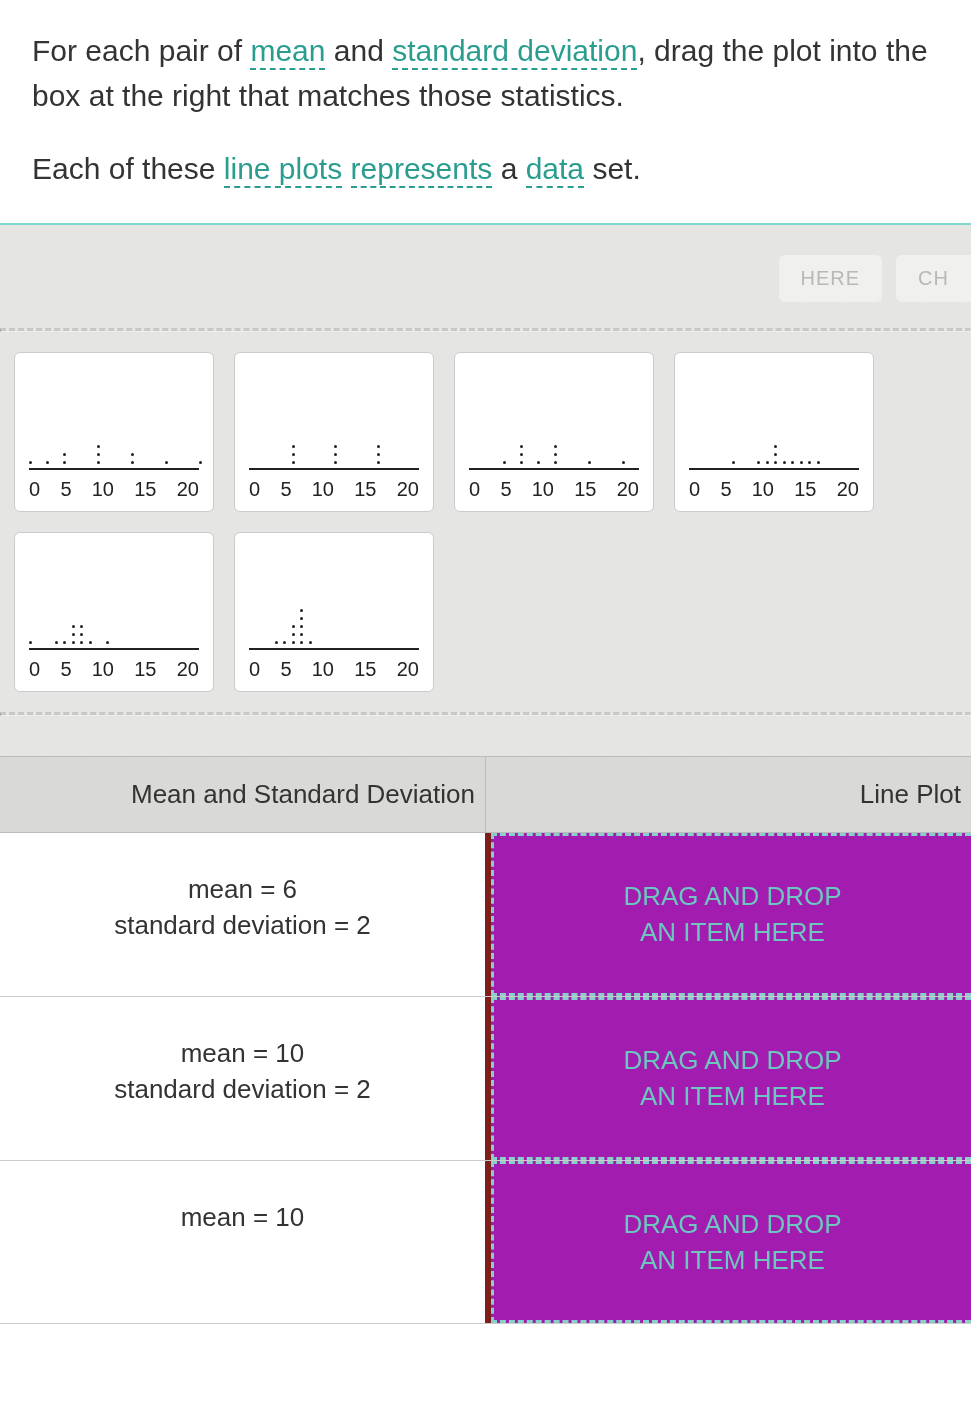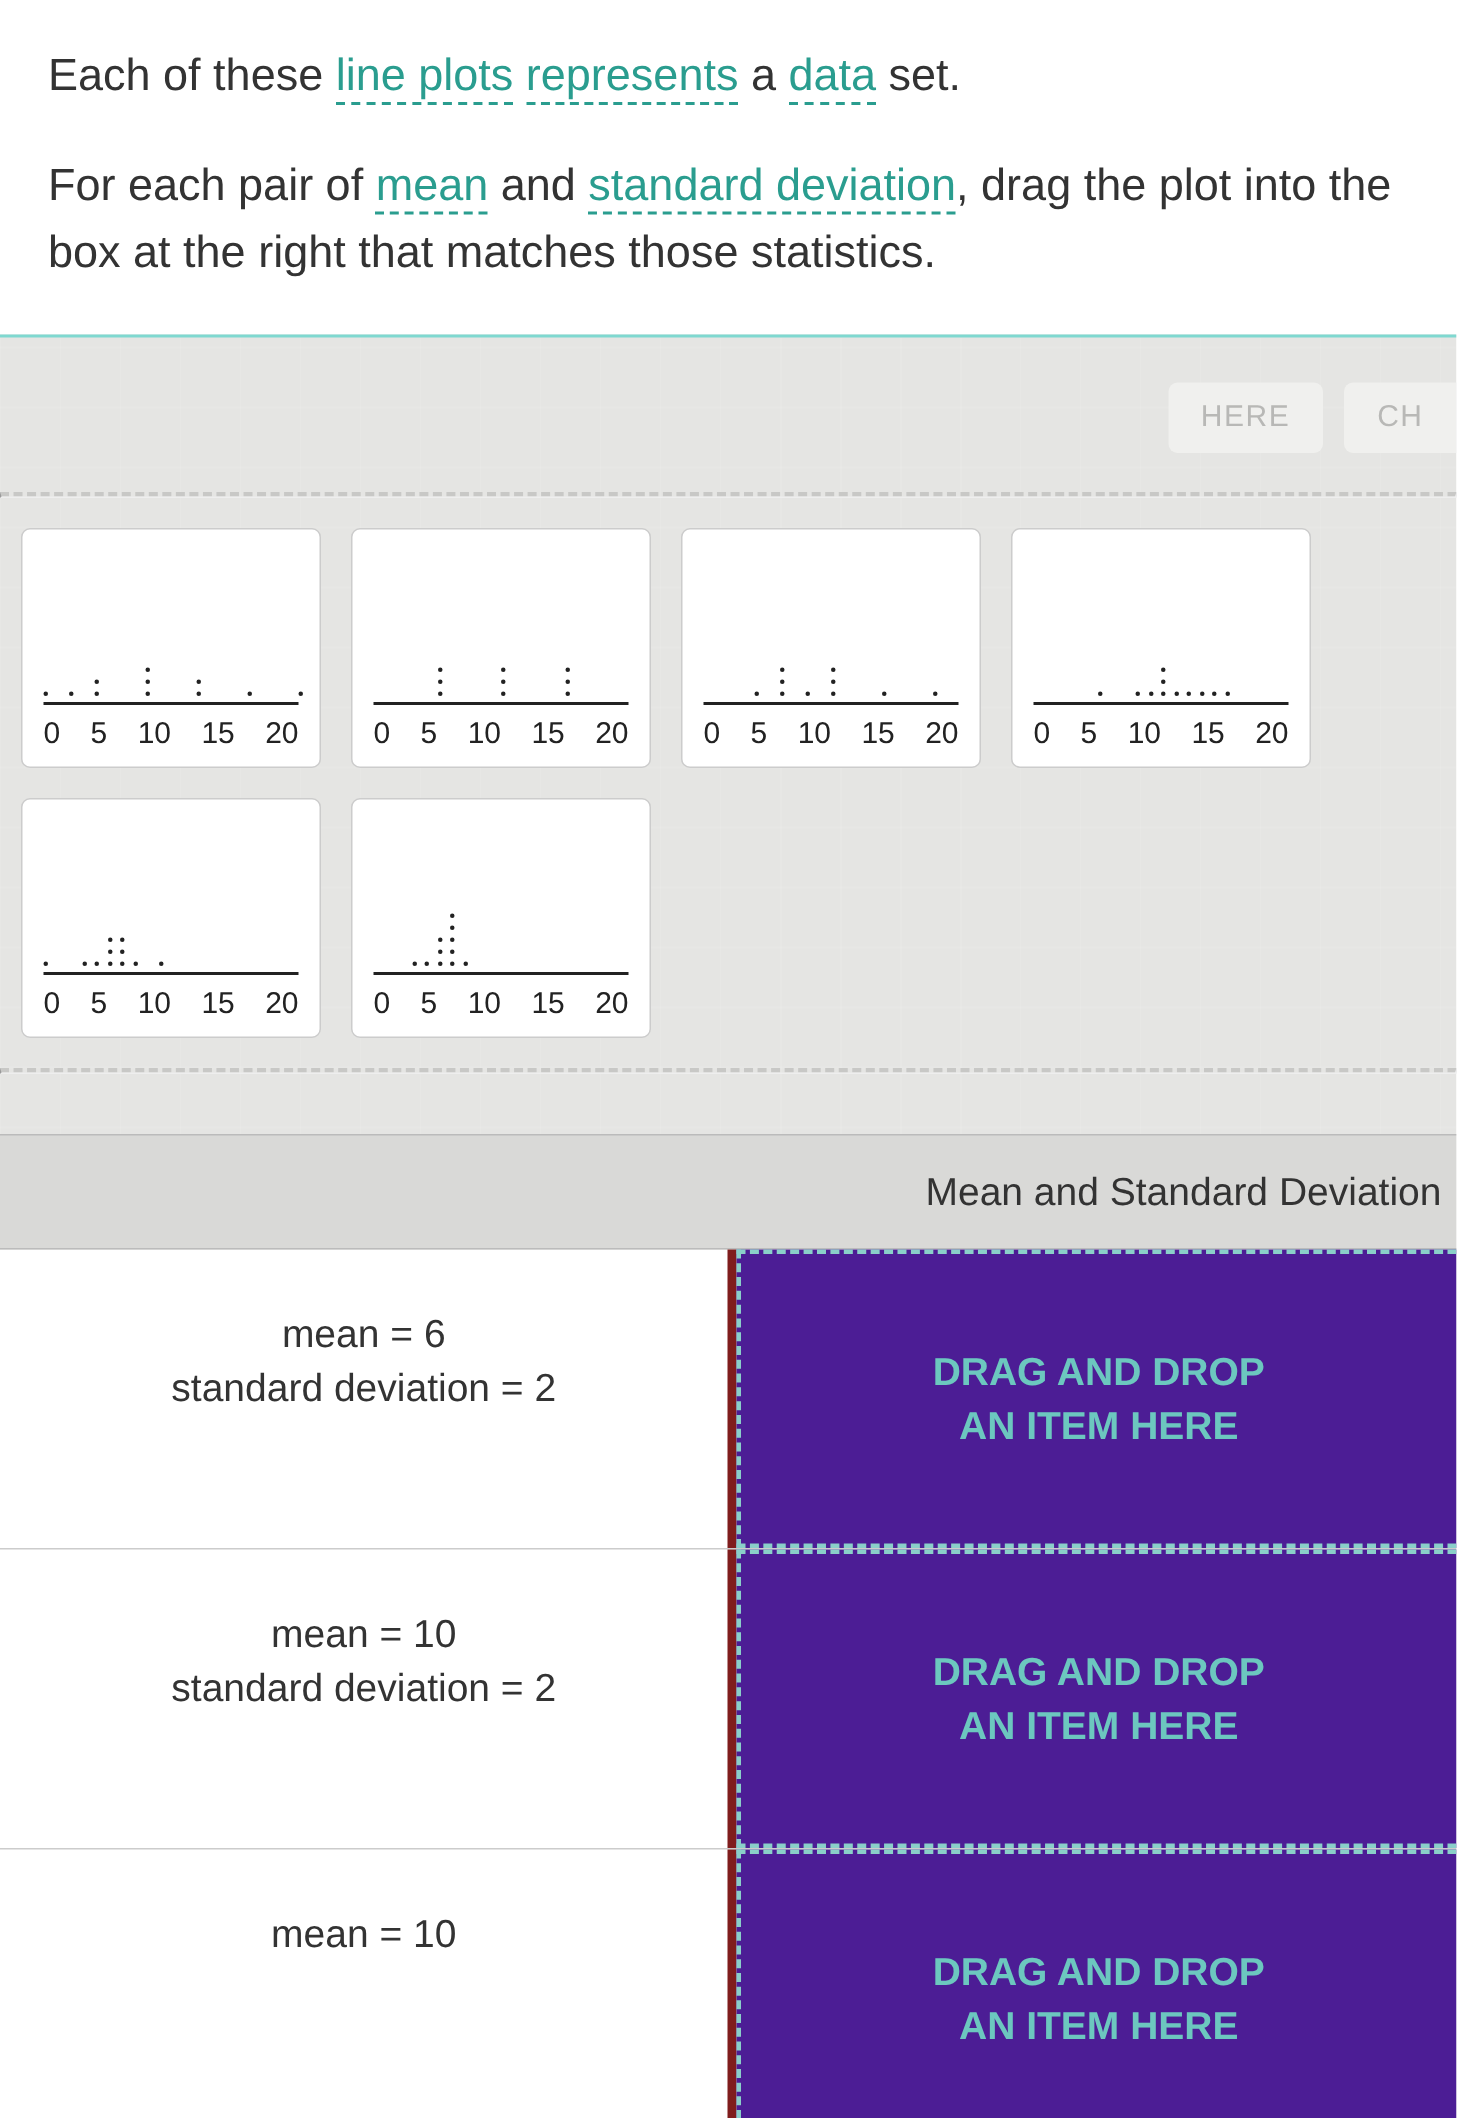--- a/index.html
+++ b/index.html
@@ -113,39 +113,39 @@
     text-align: center;
   }
   .stat-cell {
     padding: 38px 14px;
     font-size: 26px;
     color: #333;
     line-height: 1.4;
     border-right: 6px solid #7f1d1d;
   }
   .drop-cell {
-    background: #4c1d95;
+    background: #a21caf;
     border: 3px dashed #8acfc9;
     border-right: none;
-    padding: 60px 10px;
+    padding: 42px 10px;
     font-size: 26px;
     color: #6cc7bf;
     line-height: 1.4;
-    font-weight: 700;
+    font-weight: 400;
   }
 </style>
 </head>
 <body>
 
 <div class="question-text">
   <p>
-    <span>Each of these </span><span class="keyword">line plots</span><span> </span><span class="keyword">represents</span><span> a </span><span class="keyword">data</span><span> set.</span>
+    <span>For each pair of </span><span class="keyword">mean</span><span> and </span><span class="keyword">standard deviation</span><span>, drag the plot into the box at the right that matches those statistics.</span>
   </p>
   <p>
-    <span>For each pair of </span><span class="keyword">mean</span><span> and </span><span class="keyword">standard deviation</span><span>, drag the plot into the box at the right that matches those statistics.</span>
+    <span>Each of these </span><span class="keyword">line plots</span><span> </span><span class="keyword">represents</span><span> a </span><span class="keyword">data</span><span> set.</span>
   </p>
 </div>
 
 <div class="workspace">
   <div class="toolbar">
     <button class="btn">HERE</button>
     <button class="btn btn-check">CH</button>
   </div>
 
   <hr class="dash-line">
@@ -282,20 +282,21 @@
       </div>
     </div>
 
   <hr class="dash-line">
 
   <div style="height:40px"></div>
 
   <div class="table-area">
     <div class="table-header">
       <div class="th">Mean and Standard Deviation</div>
+      <div class="th">Line Plot</div>
     </div>
     <div id="table-rows">
         <div class="table-row">
           <div class="td stat-cell">
             <div>mean = 6</div>
             <div>standard deviation = 2</div>
           </div>
           <div class="td drop-cell">
             <div>DRAG AND DROP</div>
             <div>AN ITEM HERE</div>

